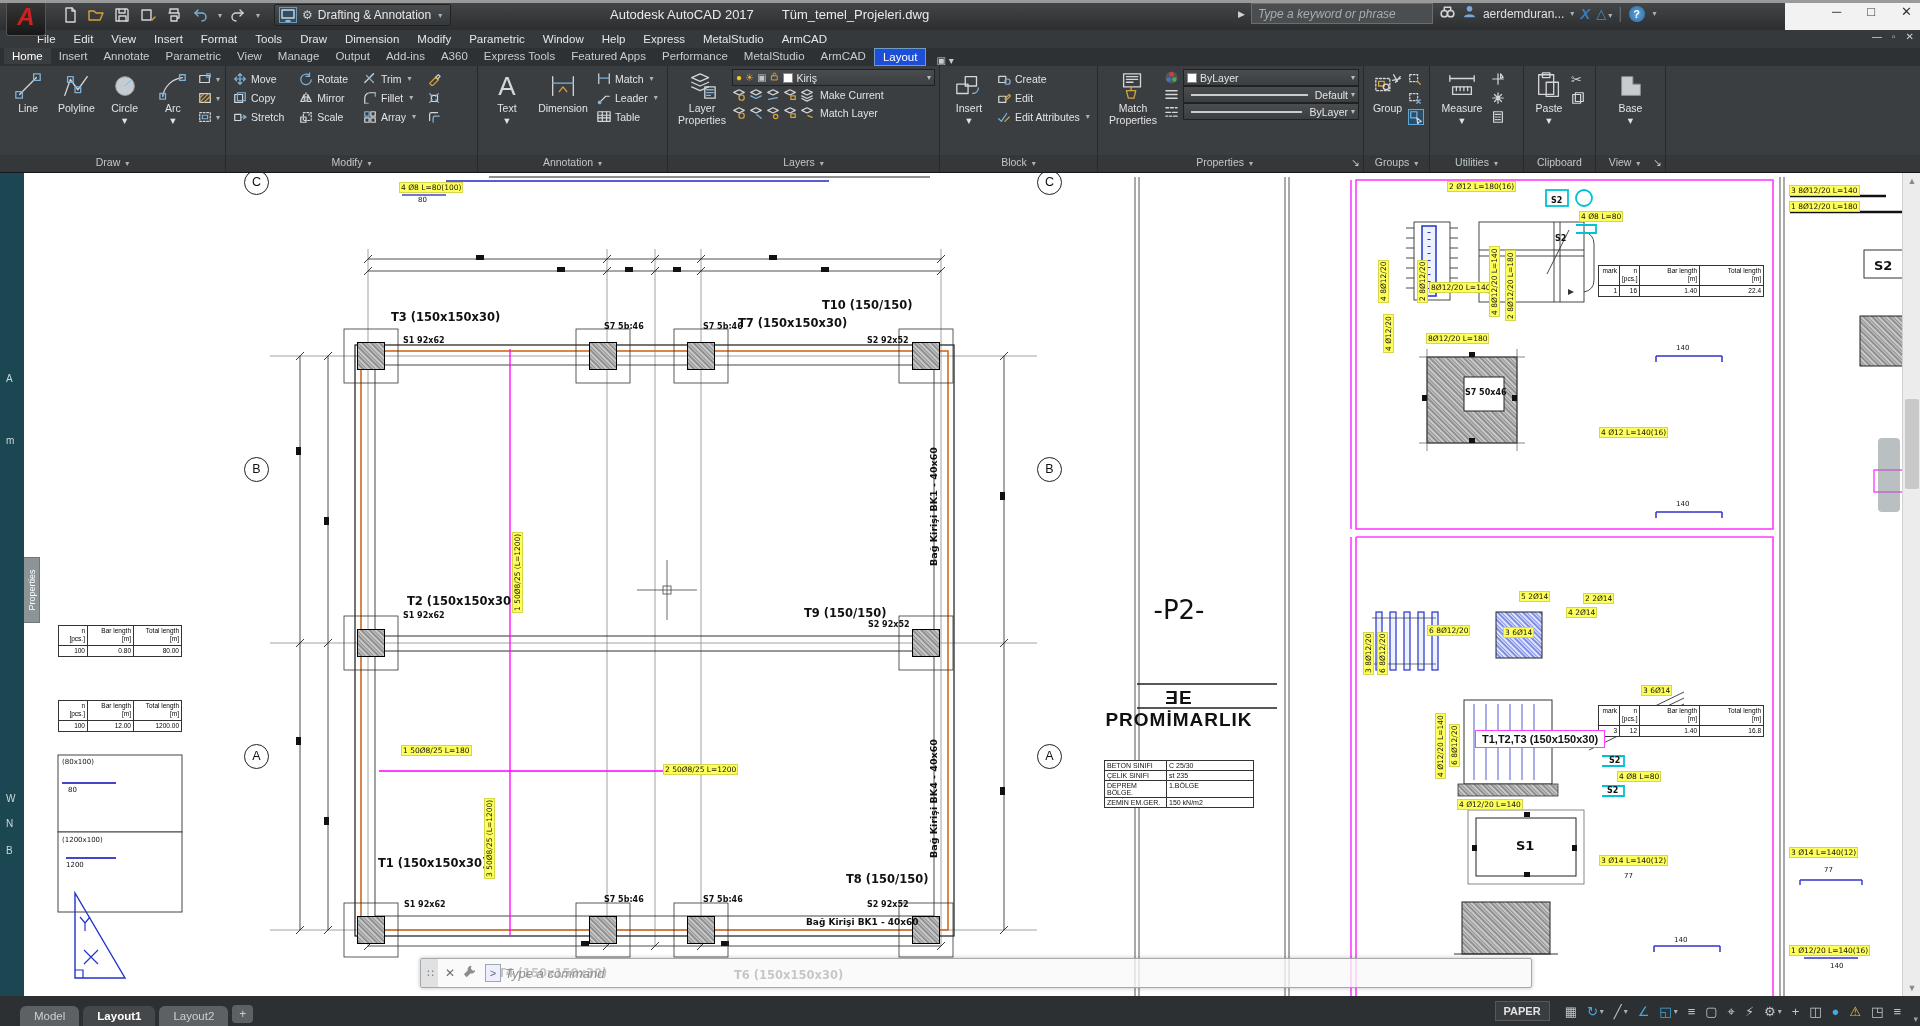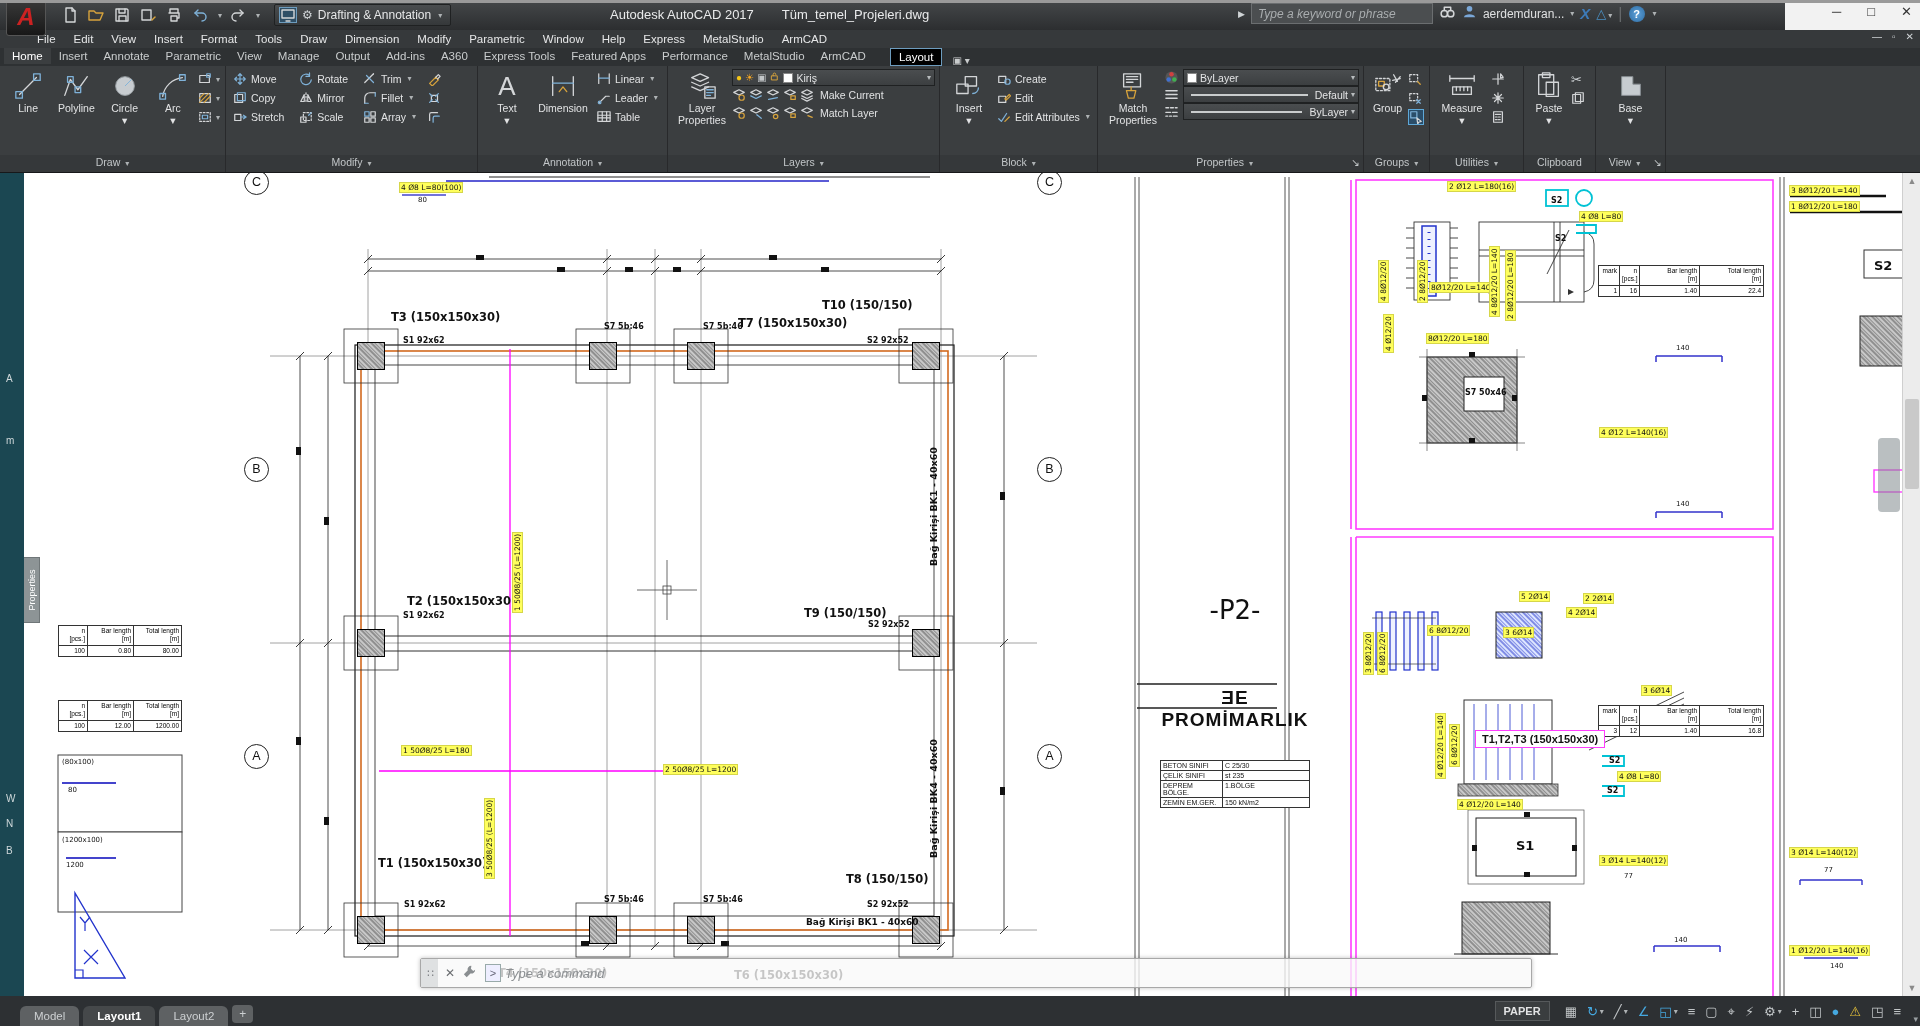--- a/index.html
+++ b/index.html
@@ -40,21 +40,21 @@
   .menubar{position:absolute;left:0;top:30px;width:100%;height:18px;background:#36393b;display:flex;
     align-items:center;padding-left:28px;gap:0;z-index:7}
   .menu-item{color:#e6e7e8;font-size:11.5px;padding:0 9px}
   .doc-ctrl{position:absolute;right:6px;top:31px;color:#cfd3d5;font-size:10px;display:flex;gap:10px;z-index:8}
 
   
   .tabsrow{position:absolute;left:0;top:48px;width:100%;height:18px;background:#2e3133;display:flex;
     align-items:flex-end;padding-left:4px;z-index:7}
   .rtab{color:#c9cccd;font-size:11.5px;padding:2px 8px}
   .rtab.active{background:#3b3e40;color:#fff}
-  .rtab.context{border:1px solid #6d9cbe;background:#000000;color:#fff;margin-left:16px}
+  .rtab.context{border:1px solid #6d9cbe;background:#1d4ed8;color:#fff;margin-left:0}
   .ribopt{color:#c9cccd;font-size:10px;margin-left:10px}
 
   
   .ribbon{position:absolute;left:0;top:66px;width:100%;height:107px;background:#3b3e40;
     border-bottom:1px solid #17181a;display:flex;z-index:6}
   .panel{position:relative;border-right:1px solid #28292b;display:flex;flex-direction:column;flex:0 0 auto}
   .pbody{flex:1;display:flex;padding:3px 4px 0}
   .plabel{height:17px;background:#35383a;color:#c2c6c8;font-size:10.5px;text-align:center;line-height:15px;white-space:nowrap}
   .bigbtn{width:50px;display:flex;flex-direction:column;align-items:center;color:#e2e3e4;font-size:10.5px;
     text-align:center;padding-top:2px;line-height:1.1}
@@ -95,21 +95,21 @@
   .callout{font-size:7.5px;background:#ffff5c;outline:1px solid #d6d64a;padding:0 1px;line-height:1.2}
   .gbubble{position:absolute;width:25px;height:25px;margin:-13px 0 0 -13px;border:1.4px solid #222;border-radius:50%;
     background:#fff;font-size:12.5px;line-height:22px;text-align:center;color:#111}
   .sched{position:absolute;background:#fff;border:1px solid #333;color:#000;font-size:6.5px;line-height:1.3;z-index:2}
   .sched .tr{display:flex;border-top:1px solid #333}
   .sched .tr:first-child{border-top:none}
   .sched .td{border-left:1px solid #333;padding:1px 2px;text-align:right;overflow:hidden;white-space:nowrap}
   .sched .td:first-child{border-left:none}
   .c4 .td:nth-child(1){width:20px}.c4 .td:nth-child(2){width:20px}.c4 .td:nth-child(3){width:60px}.c4 .td:nth-child(4){width:64px}
   .c3 .td:nth-child(1){width:28px}.c3 .td:nth-child(2){width:46px}.c3 .td:nth-child(3){width:48px}
-  .titleblock{position:absolute;left:1134px;top:-173px;width:154px;height:1026px;z-index:2;pointer-events:none}
+  .titleblock{position:absolute;left:1078px;top:-173px;width:154px;height:1026px;z-index:2;pointer-events:none}
   .p2{position:absolute;left:0;top:595px;width:154px;text-align:center;font-size:26px;color:#111;font-family:"DejaVu Sans",sans-serif}
   .firm{position:absolute;left:2px;top:687px;width:150px;text-align:center;font-size:19px;font-weight:bold;
     letter-spacing:1px;color:#111}
   .tbtable{position:absolute;left:2px;top:760px;width:150px;border:1px solid #333;background:#fff;font-size:7px;color:#111}
   .tbrow{display:flex;border-top:1px solid #333}
   .tbrow:first-child{border-top:none}
   .tbrow .k{width:62px;border-right:1px solid #333;padding:1px 2px}
   .tbrow .v{flex:1;padding:1px 2px}
   .sheetB-title{position:absolute;left:1451px;top:-173px;z-index:3}
   .sheetB-title div{position:absolute;left:0;top:730px;border:1.5px solid #ff3dff;background:#fff;color:#111;
@@ -467,21 +467,21 @@
             <path d="M12 22l4-5 4 5" class="warm"></path>
           </svg>
         <span class="blabel">Dimension</span>
       </div>
       <div class="colgrid">
         <span class="txtbtn">
             <svg class="ic" viewBox="0 0 16 16">
               <path d="M2 13V2M14 13V2"></path>
               <path d="M2 7h12" class="acc"></path>
             </svg>
-            <span>Linear</span>
+            <span>Match</span>
             <span class="car">▾</span>
           </span>
         <span class="txtbtn">
             <svg class="ic" viewBox="0 0 16 16">
               <path d="M3 13L10 6h4"></path>
               <circle cx="3" cy="13" r="1.5" class="acc"></circle>
             </svg>
             <span>Leader</span>
             <span class="car">▾</span>
           </span>

